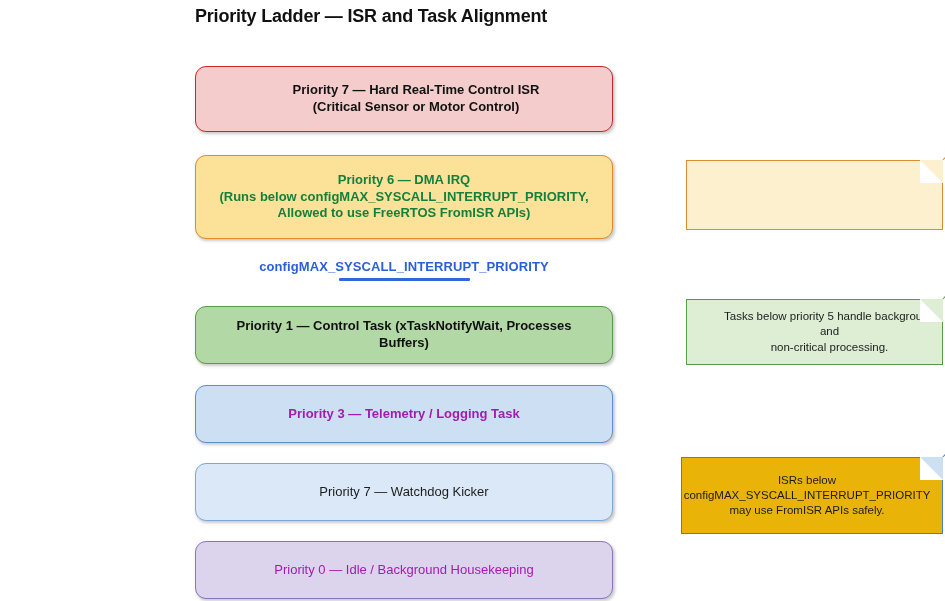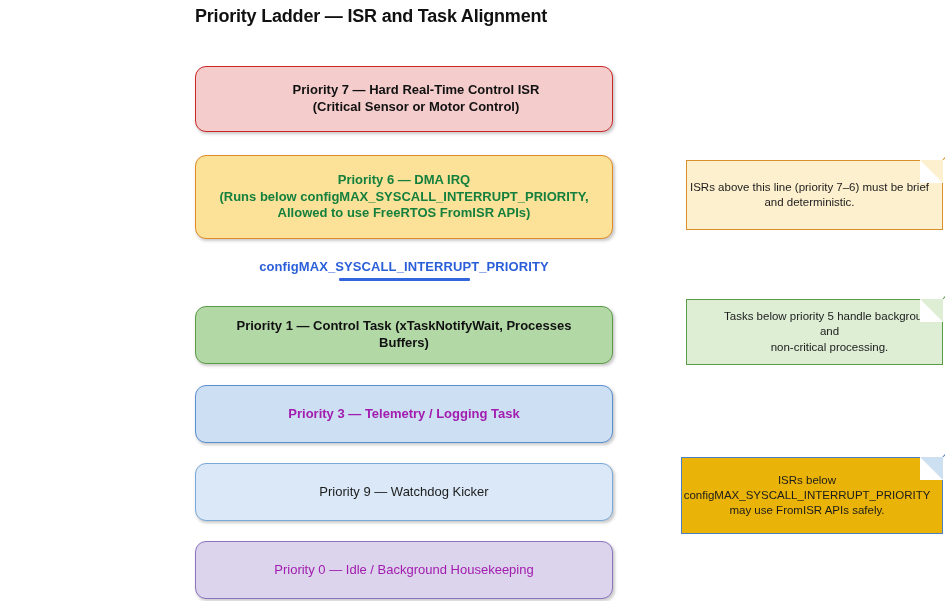--- a/index.html
+++ b/index.html
@@ -150,35 +150,33 @@
 Allowed to use FreeRTOS FromISR APIs)</span>
   </div>
   <div class="prio-box bold" style="top: 306px; height: 58px; background: rgb(178, 216, 166); border-color: rgb(90, 155, 72); color: rgb(17, 17, 17); font-size: 13px;">
     <span class="lbl">Priority 1 — Control Task (xTaskNotifyWait, Processes
 Buffers)</span>
   </div>
   <div class="prio-box bold" style="top: 385px; height: 58px; background: rgb(205, 223, 242); border-color: rgb(90, 143, 208); color: #a21caf; font-size: 13px;">
     <span class="lbl">Priority 3 — Telemetry / Logging Task</span>
   </div>
   <div class="prio-box normal" style="top: 463px; height: 58px; background: rgb(218, 232, 247); border-color: rgb(122, 168, 216); color: rgb(28, 28, 28); font-size: 13px;">
-    <span class="lbl">Priority 9 — Watchdog Kicker</span>
+    <span class="lbl">Priority 7 — Watchdog Kicker</span>
   </div>
   <div class="prio-box normal" style="top: 541px; height: 58px; background: rgb(220, 211, 236); border-color: rgb(138, 116, 189); color: #a21caf; font-size: 13px;">
     <span class="lbl">Priority 0 — Idle / Background Housekeeping</span>
   </div>
 </div>
 
 <div class="divider-wrap">
   <div class="divider-label" style="color: rgb(43, 95, 217);">configMAX_SYSCALL_INTERRUPT_PRIORITY</div>
   <div class="divider-bar" style="background: rgb(51, 102, 221);"></div>
 </div>
 
 <div class="note" style="left: 686px; top: 160px; width: 257px; height: 70px; background: rgb(253, 240, 206); border-color: rgb(217, 143, 43);">
-  <span class="note-text">ISRs above this line (priority 7–6) must be brief
-and deterministic.</span>
   <span class="fold-bg"></span>
   <span class="fold-tri" style="border-top: 23px solid rgb(253, 240, 206); border-left: 23px solid transparent;"></span>
   <span class="fold-line" style="background: rgb(217, 143, 43);"></span>
 </div>
 
 <div class="note" style="left: 686px; top: 299px; width: 257px; height: 66px; background: rgb(221, 238, 213); border-color: rgb(90, 155, 72); padding-left: 40px;">
   <span class="note-text">Tasks below priority 5 handle background and
 non-critical processing.</span>
   <span class="fold-bg"></span>
   <span class="fold-tri" style="border-top: 23px solid rgb(221, 238, 213); border-left: 23px solid transparent;"></span>

